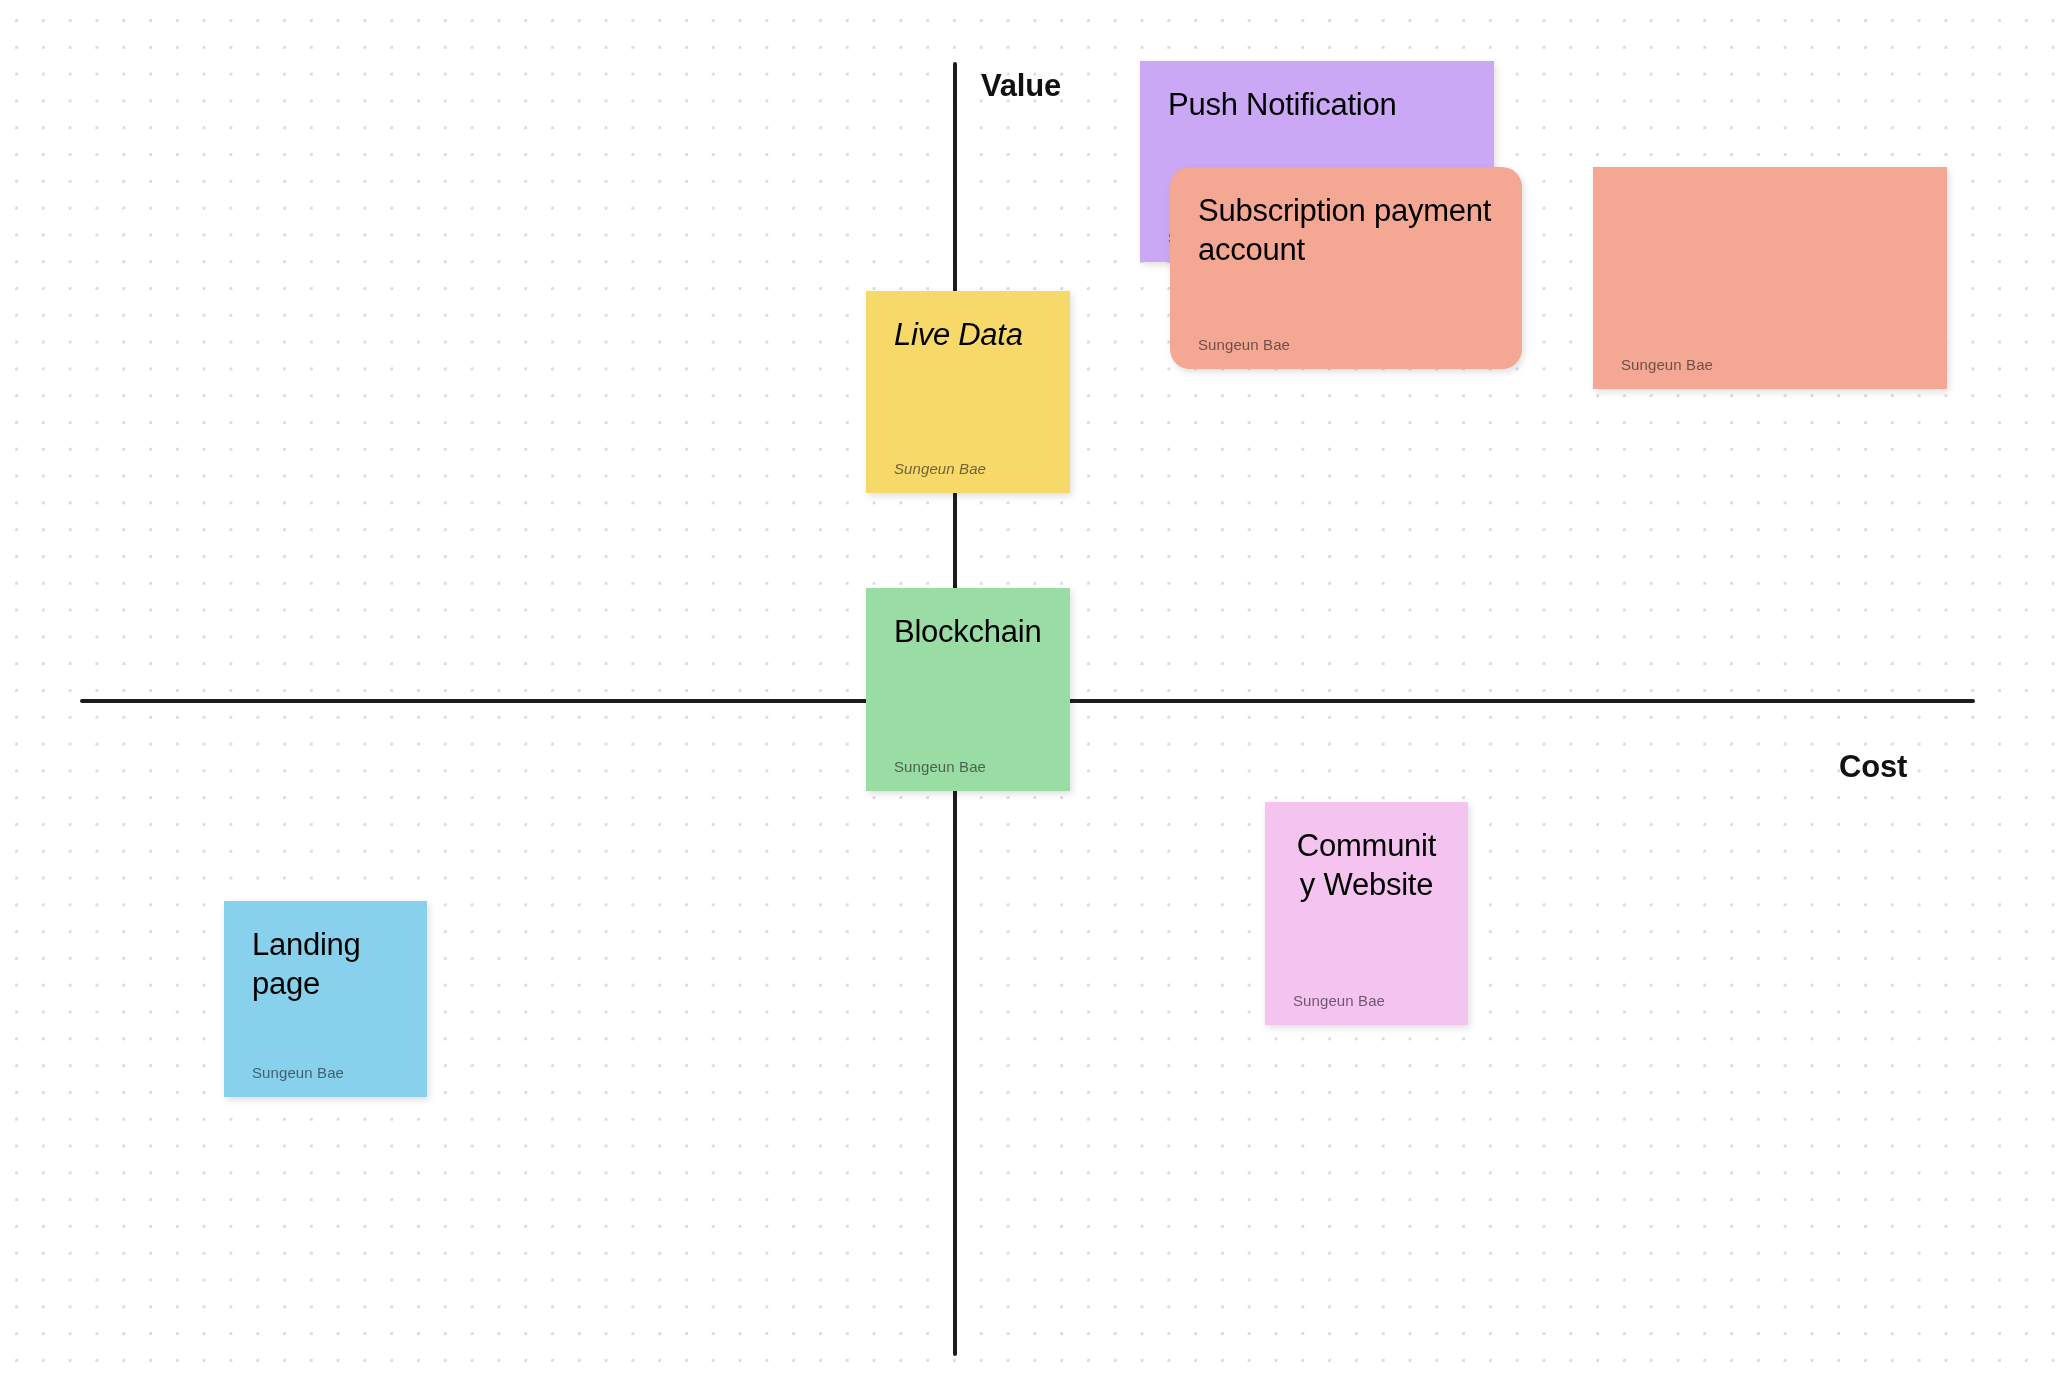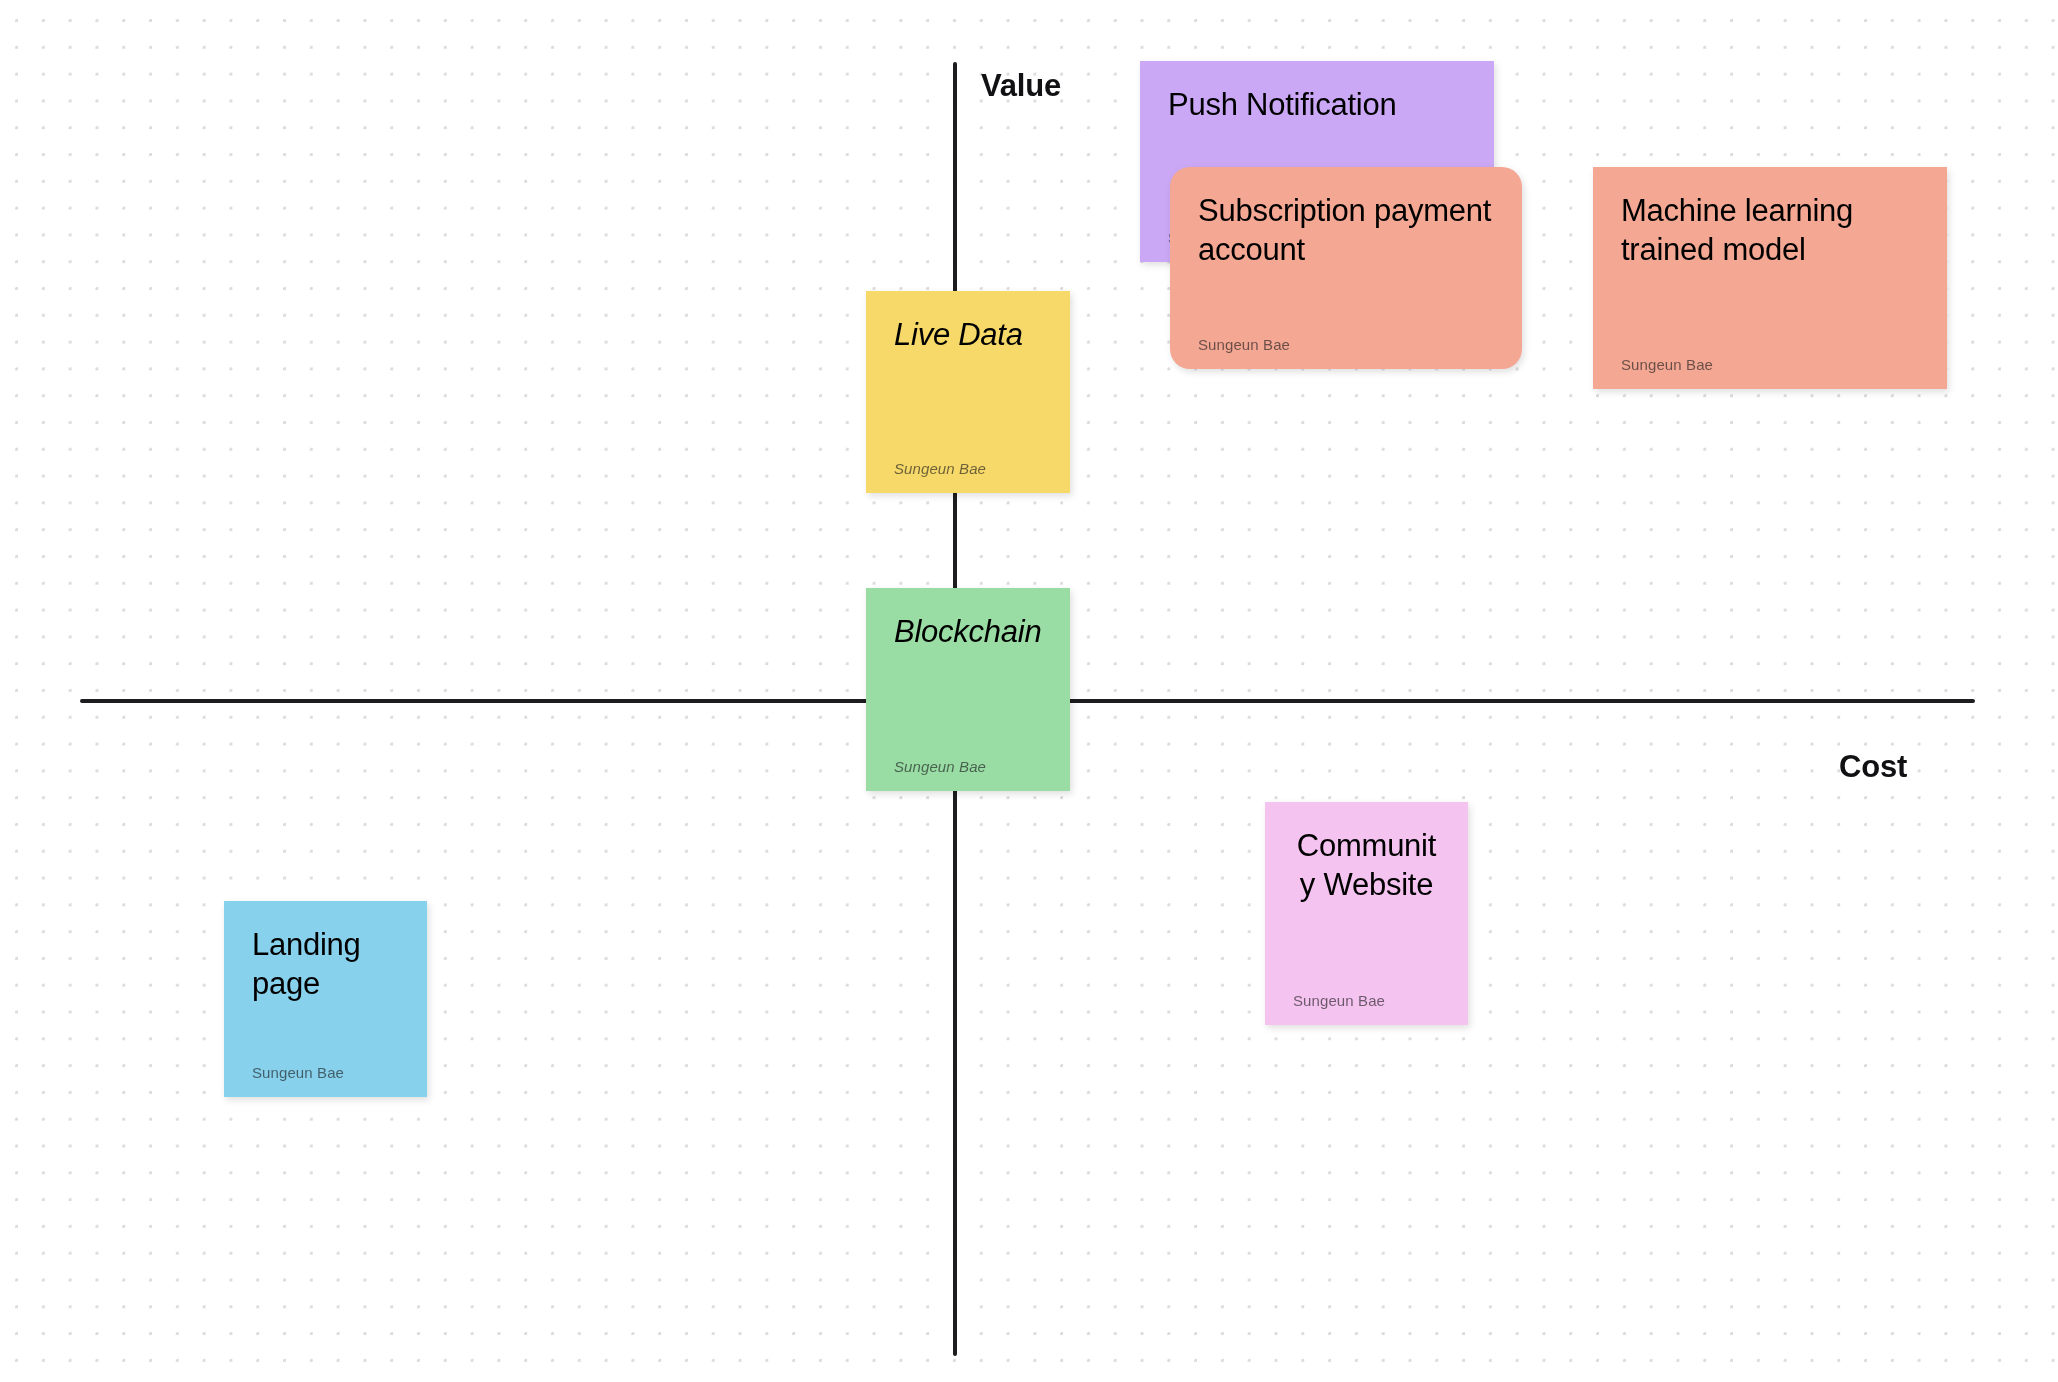--- a/index.html
+++ b/index.html
@@ -111,24 +111,23 @@
       </div>
       <div class="note" style="left: 1140px; top: 61px; width: 354px; height: 201px; background: rgb(203, 168, 245); z-index: 4;">
         <div class="note-text">Push Notification</div>
         <div class="note-author">Sungeun Bae</div>
       </div>
       <div class="note" style="left: 1170px; top: 167px; width: 352px; height: 202px; background: rgb(244, 168, 147); z-index: 5; border-radius: 20px;">
         <div class="note-text">Subscription payment account</div>
         <div class="note-author">Sungeun Bae</div>
       </div>
       <div class="note" style="left: 1593px; top: 167px; width: 354px; height: 222px; background: rgb(244, 168, 147); z-index: 6;">
-        <div class="note-text">Machine learning trained model</div>
         <div class="note-author">Sungeun Bae</div>
       </div>
-      <div class="note" style="left: 866px; top: 588px; width: 204px; height: 203px; background: rgb(153, 220, 164); z-index: 7; font-style: italic;">
+      <div class="note" style="left: 866px; top: 588px; width: 204px; height: 203px; background: rgb(153, 220, 164); z-index: 7;">
         <div class="note-text">Blockchain</div>
         <div class="note-author">Sungeun Bae</div>
       </div>
       <div class="note" style="left: 1265px; top: 802px; width: 203px; height: 223px; background: rgb(245, 195, 240); z-index: 8; text-align: center;">
         <div class="note-text">Community Website</div>
         <div class="note-author">Sungeun Bae</div>
       </div>
       <div class="note" style="left: 204px; top: 901px; width: 203px; height: 196px; background: rgb(135, 209, 236); z-index: 9; margin-left: 20px;">
         <div class="note-text">Landing page</div>
         <div class="note-author">Sungeun Bae</div>

